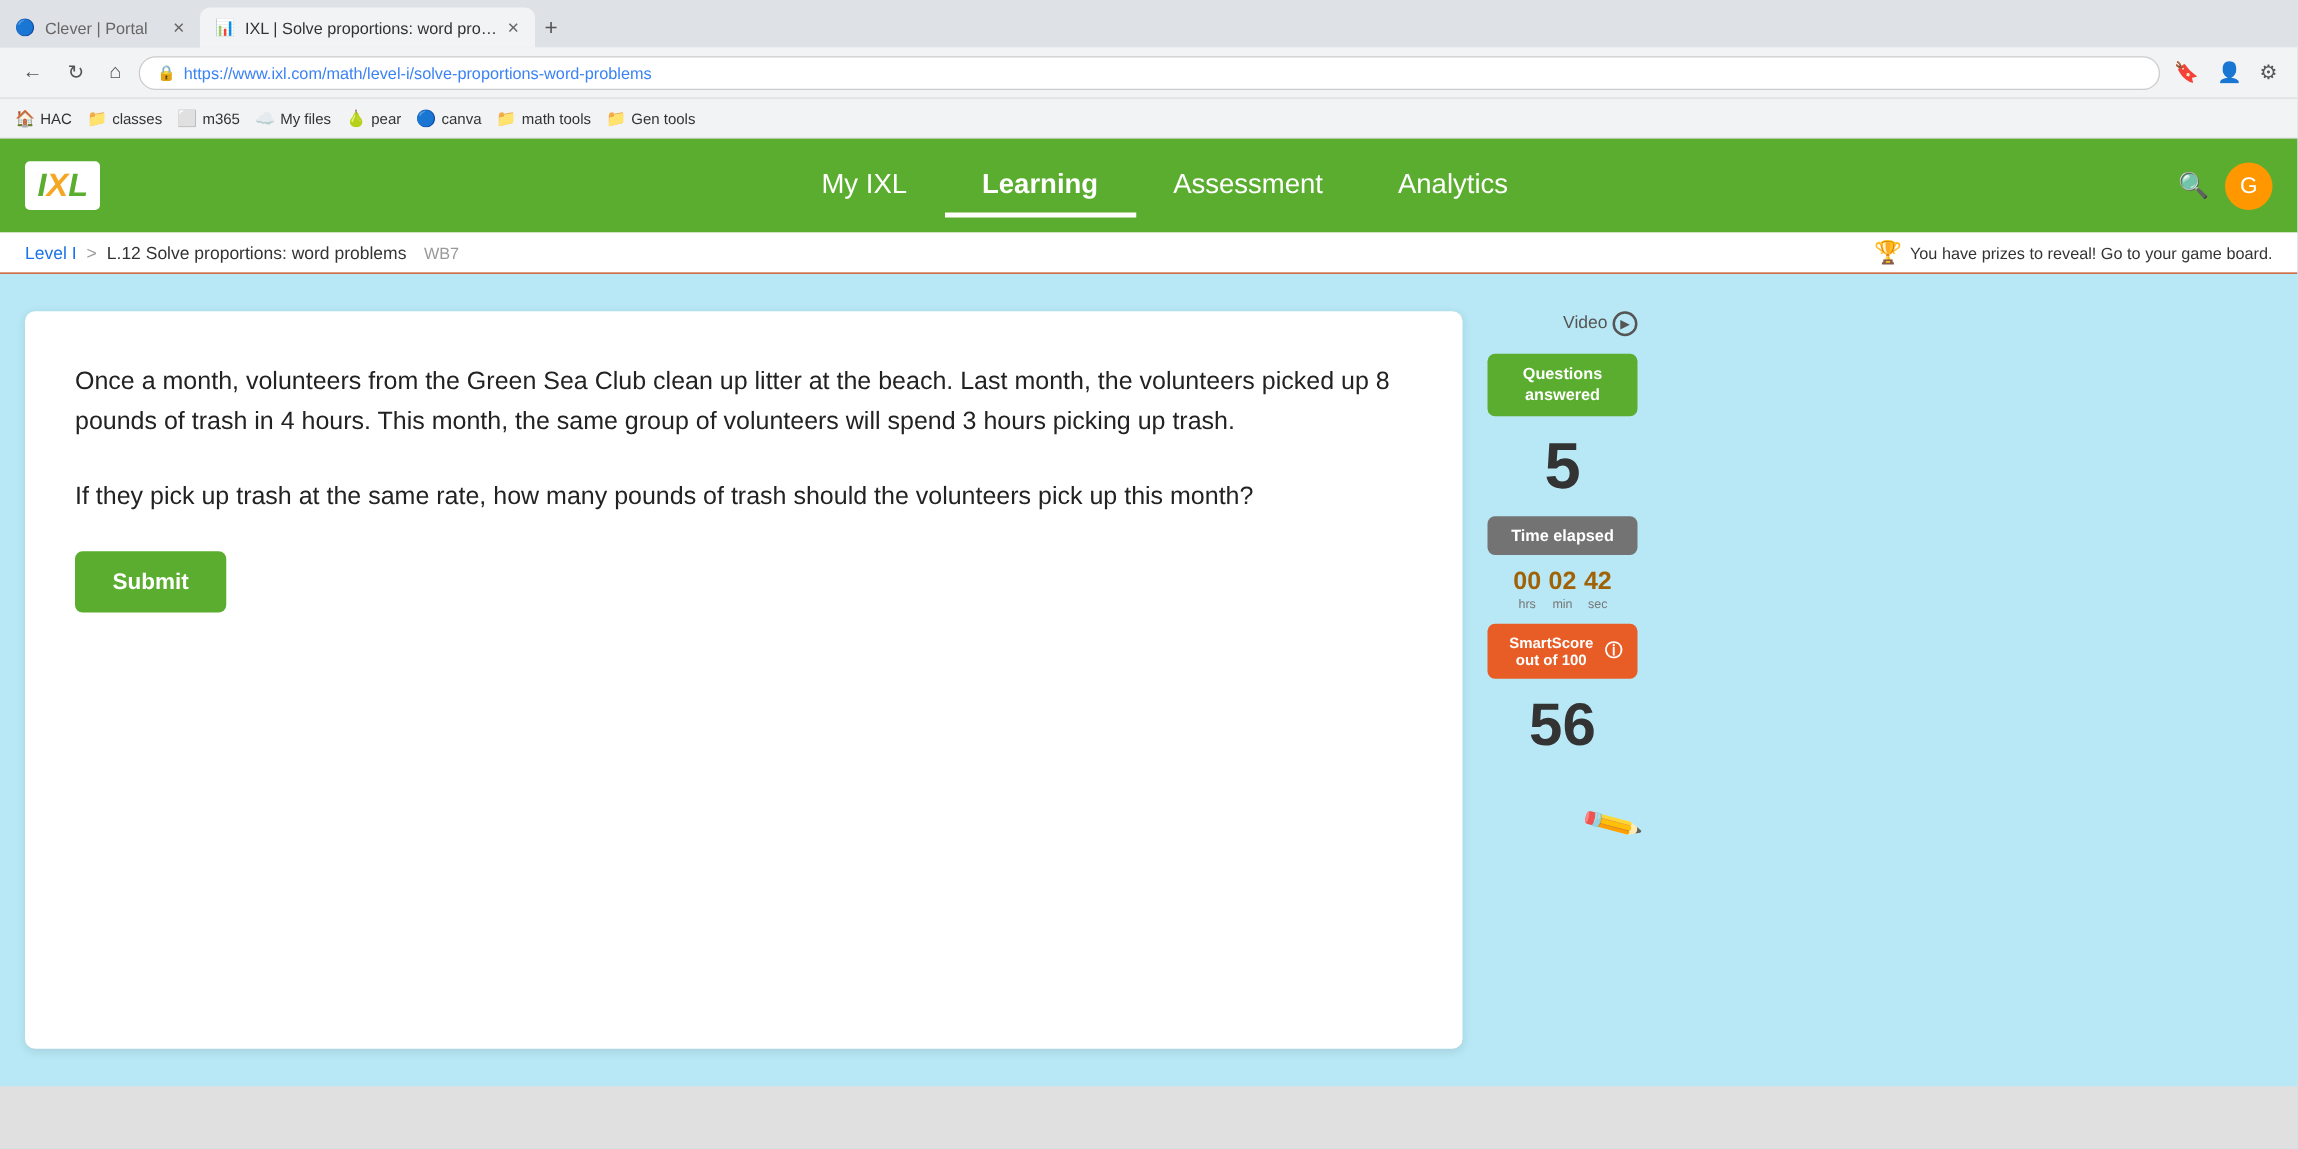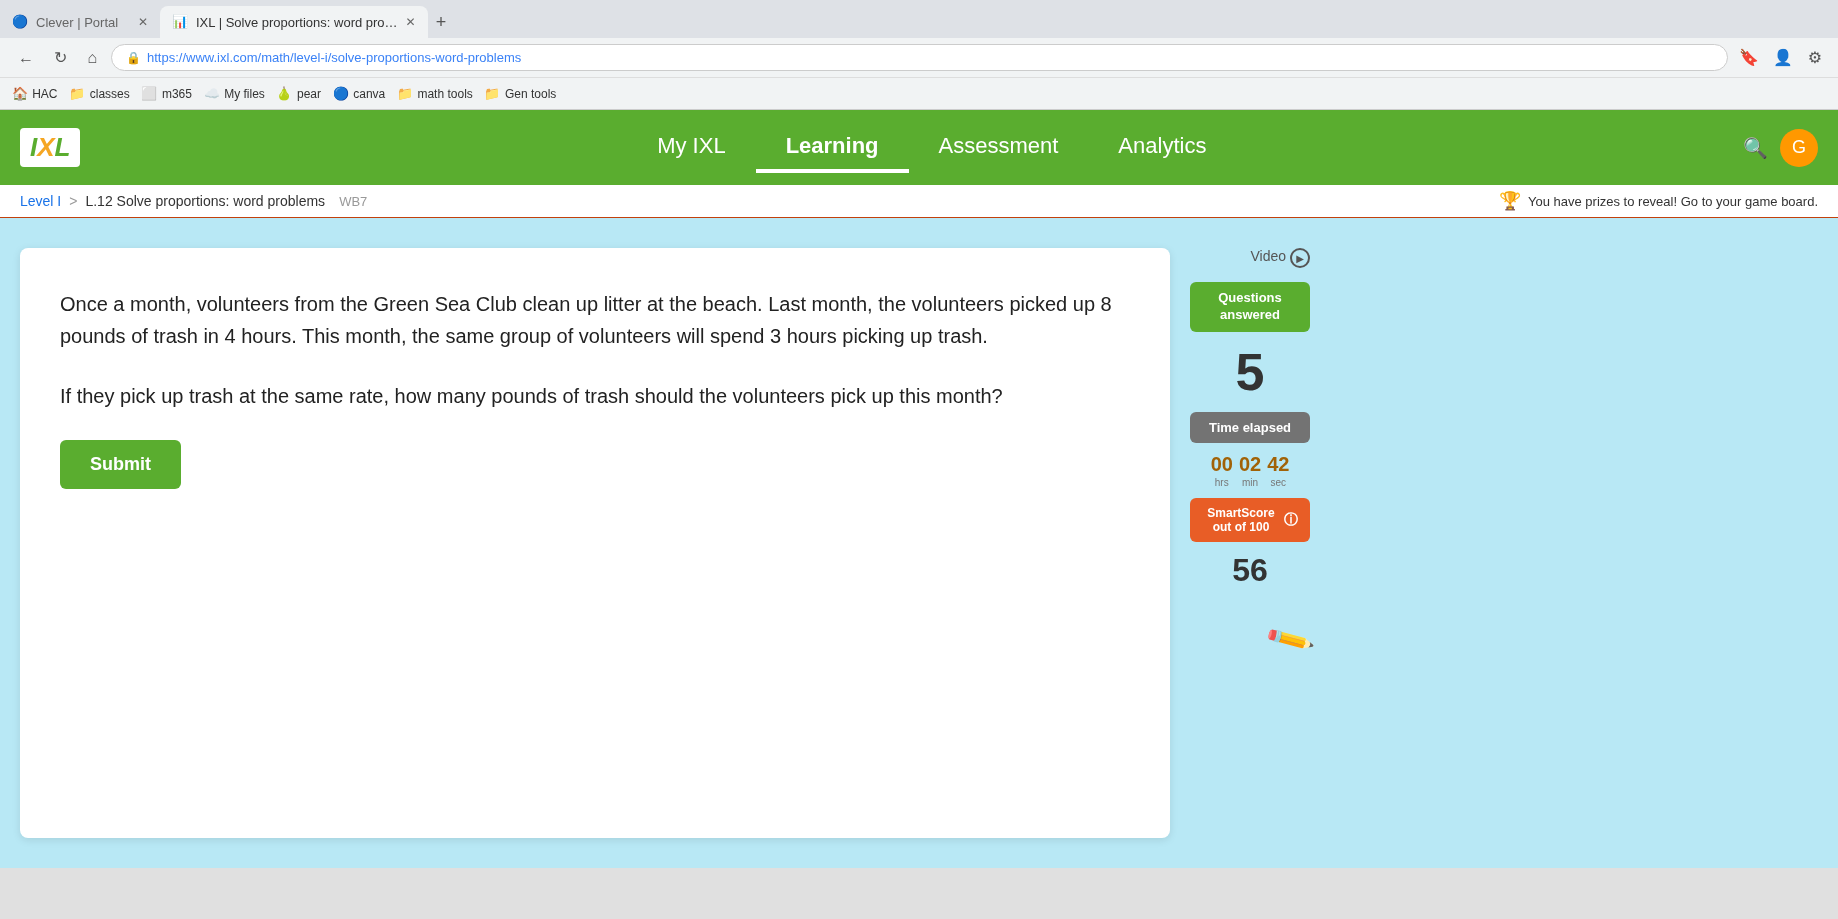--- a/index.html
+++ b/index.html
@@ -58,21 +58,21 @@
     .answer-input { width: 80px; height: 40px; border: 2px solid #aaa; border-radius: 4px; font-size: 16px; text-align: center; outline: none; }
     .pounds-label { font-size: 18px; color: #333; }
     .submit-btn { background: #5aad2f; color: white; border: none; border-radius: 6px; padding: 14px 30px; font-size: 18px; cursor: pointer; font-weight: bold; }
 
     
     .right-sidebar { width: 120px; display: flex; flex-direction: column; gap: 10px; align-items: center; }
     .video-btn { display: flex; align-items: flex-start; gap: 4px; background: none; border: none; color: #555; font-size: 14px; cursor: pointer; align-self: flex-end; margin-bottom: 4px; }
     .video-play { width: 20px; height: 20px; border-radius: 50%; border: 2px solid #555; display: flex; align-items: center; justify-content: center; font-size: 10px; }
     .questions-answered-btn { background: #5aad2f; color: white; border: none; border-radius: 6px; padding: 8px 12px; font-size: 13px; cursor: pointer; text-align: center; width: 100%; font-weight: bold; line-height: 1.3; }
     .score-number { font-size: 52px; font-weight: bold; color: #333; text-align: center; }
-    .score-number-small { font-size: 32px; font-weight: bold; color: #333; text-align: center; }
+    .score-number-small { font-size: 48px; font-weight: bold; color: #333; text-align: center; }
     .time-elapsed-btn { background: #737373; color: white; border: none; border-radius: 6px; padding: 8px 12px; font-size: 13px; cursor: pointer; text-align: center; width: 100%; font-weight: bold; }
     .time-display { display: flex; gap: 6px; justify-content: center; align-items: flex-end; font-size: 11px; color: #555; }
     .time-unit { text-align: center; }
     .time-val { font-size: 20px; color: #a16207; font-weight: bold; display: block; }
     .time-label { font-size: 10px; color: #777; }
     .smart-score-btn { background: #e85d26; color: white; border: none; border-radius: 6px; padding: 8px 12px; font-size: 12px; cursor: pointer; text-align: center; width: 100%; font-weight: bold; display: flex; align-items: center; justify-content: center; gap: 4px; }
     .smart-score-btn .info-icon { font-size: 14px; }
   </style>
 </head>
 <body>

